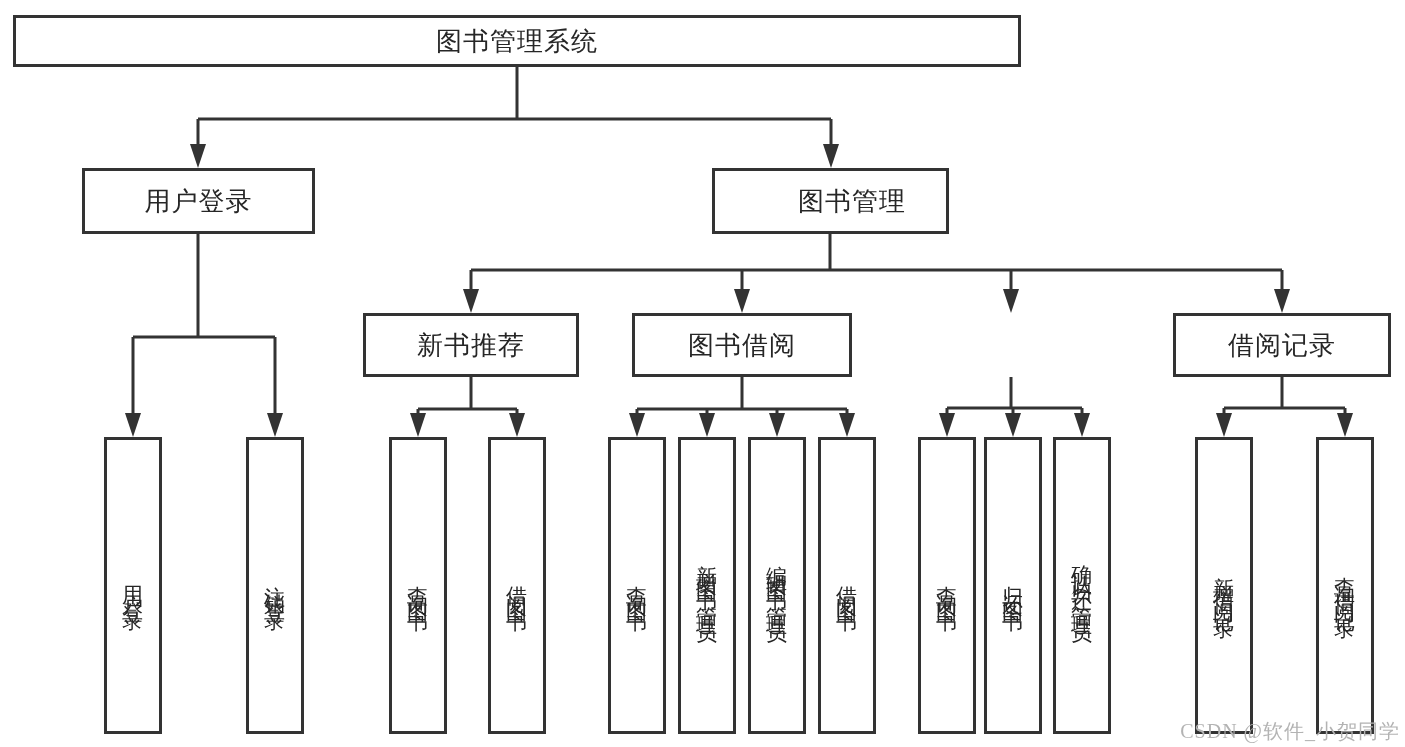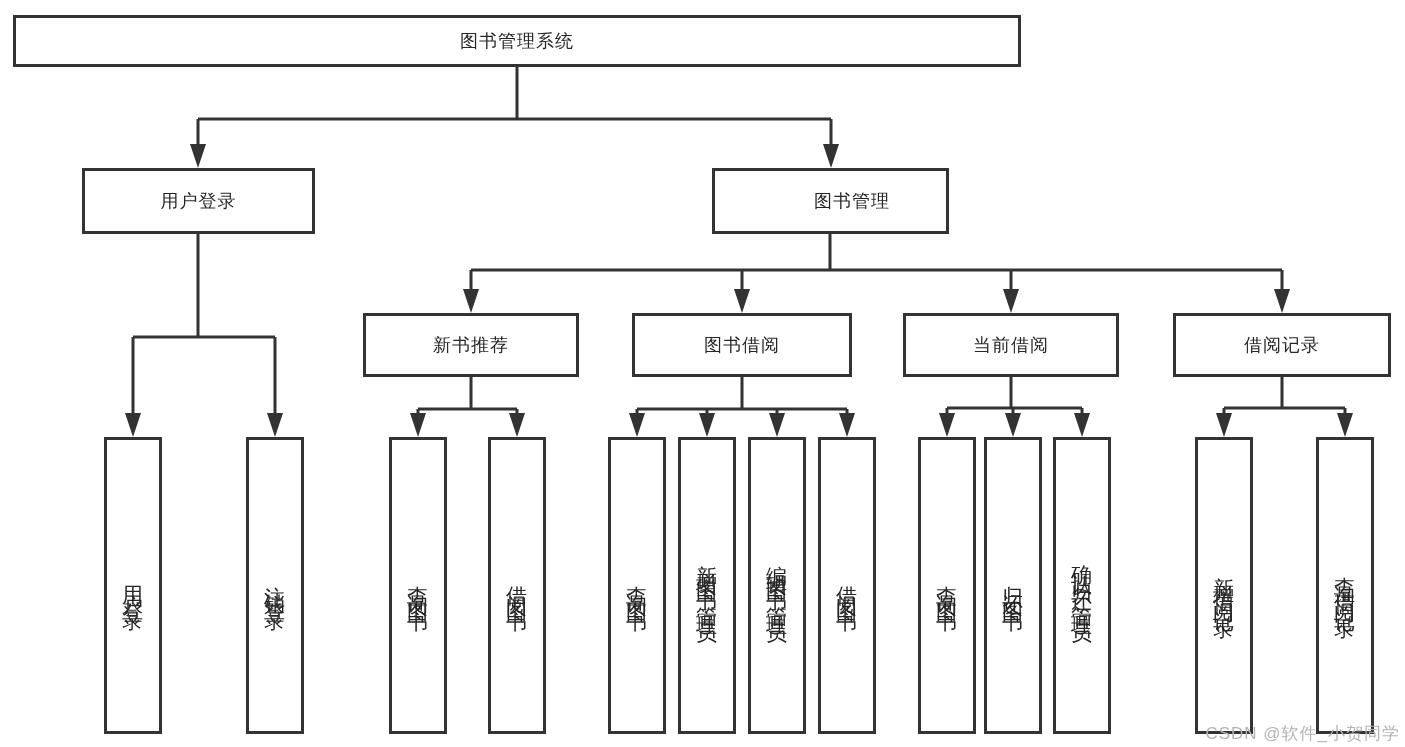--- a/index.html
+++ b/index.html
@@ -18,42 +18,43 @@
   }
   .node {
     position: absolute;
     box-sizing: border-box;
     border: 3px solid #333333;
     background: #ffffff;
     display: flex;
     align-items: center;
     justify-content: center;
     color: #262626;
-    font-size: 18px;
+    font-size: 26px;
     letter-spacing: 1px;
     text-align: center;
     z-index: 2;
   }
   .node.v {
     writing-mode: vertical-rl;
     text-orientation: mixed;
     font-size: 21px;
     letter-spacing: 0.4em;
     line-height: 1;
     padding: 6px 0;
   }
   .watermark {
     position: absolute;
     right: 5px;
     bottom: 2px;
-    font-size: 17px;
+    font-size: 20px;
     color: #b3b3b3;
     letter-spacing: 1px;
     z-index: 3;
     white-space: nowrap;
+    font-family: Liberation Serif, serif;
   }
 </style>
 </head>
 <body>
 
 <div class="canvas">
 
   <svg class="connectors" viewBox="0 0 1405 747" fill="none" stroke="#333333" stroke-width="3">
 
     <g>
@@ -104,21 +105,20 @@
     </g>
   </svg>
 
   <div class="node" style="left:13px; top:15px; width:1008px; height:52px;">图书管理系统</div>
 
   <div class="node" style="left:82px; top:168px; width:233px; height:66px;">用户登录</div>
   <div class="node" style="left:712px; top:168px; width:237px; height:66px;padding-left:43px;">图书管理</div>
 
   <div class="node" style="left:632px; top:313px; width:220px; height:64px;">图书借阅</div>
   <div class="node" style="left:363px; top:313px; width:216px; height:64px;">新书推荐</div>
-  <div class="node" style="left:903px; top:313px; width:216px; height:64px;">当前借阅</div>
   <div class="node" style="left:1173px; top:313px; width:218px; height:64px;">借阅记录</div>
 
   <div class="node v" style="left:104px; top:437px; width:58px; height:297px;">用户登录</div>
   <div class="node v" style="left:246px; top:437px; width:58px; height:297px;">注销登录</div>
 
   <div class="node v" style="left:389px; top:437px; width:58px; height:297px;">查询图书</div>
   <div class="node v" style="left:488px; top:437px; width:58px; height:297px;">借阅图书</div>
 
   <div class="node v" style="left:608px; top:437px; width:58px; height:297px;">查询图书</div>
   <div class="node v" style="left:678px; top:437px; width:58px; height:297px;">新增图书（管理员）</div>

